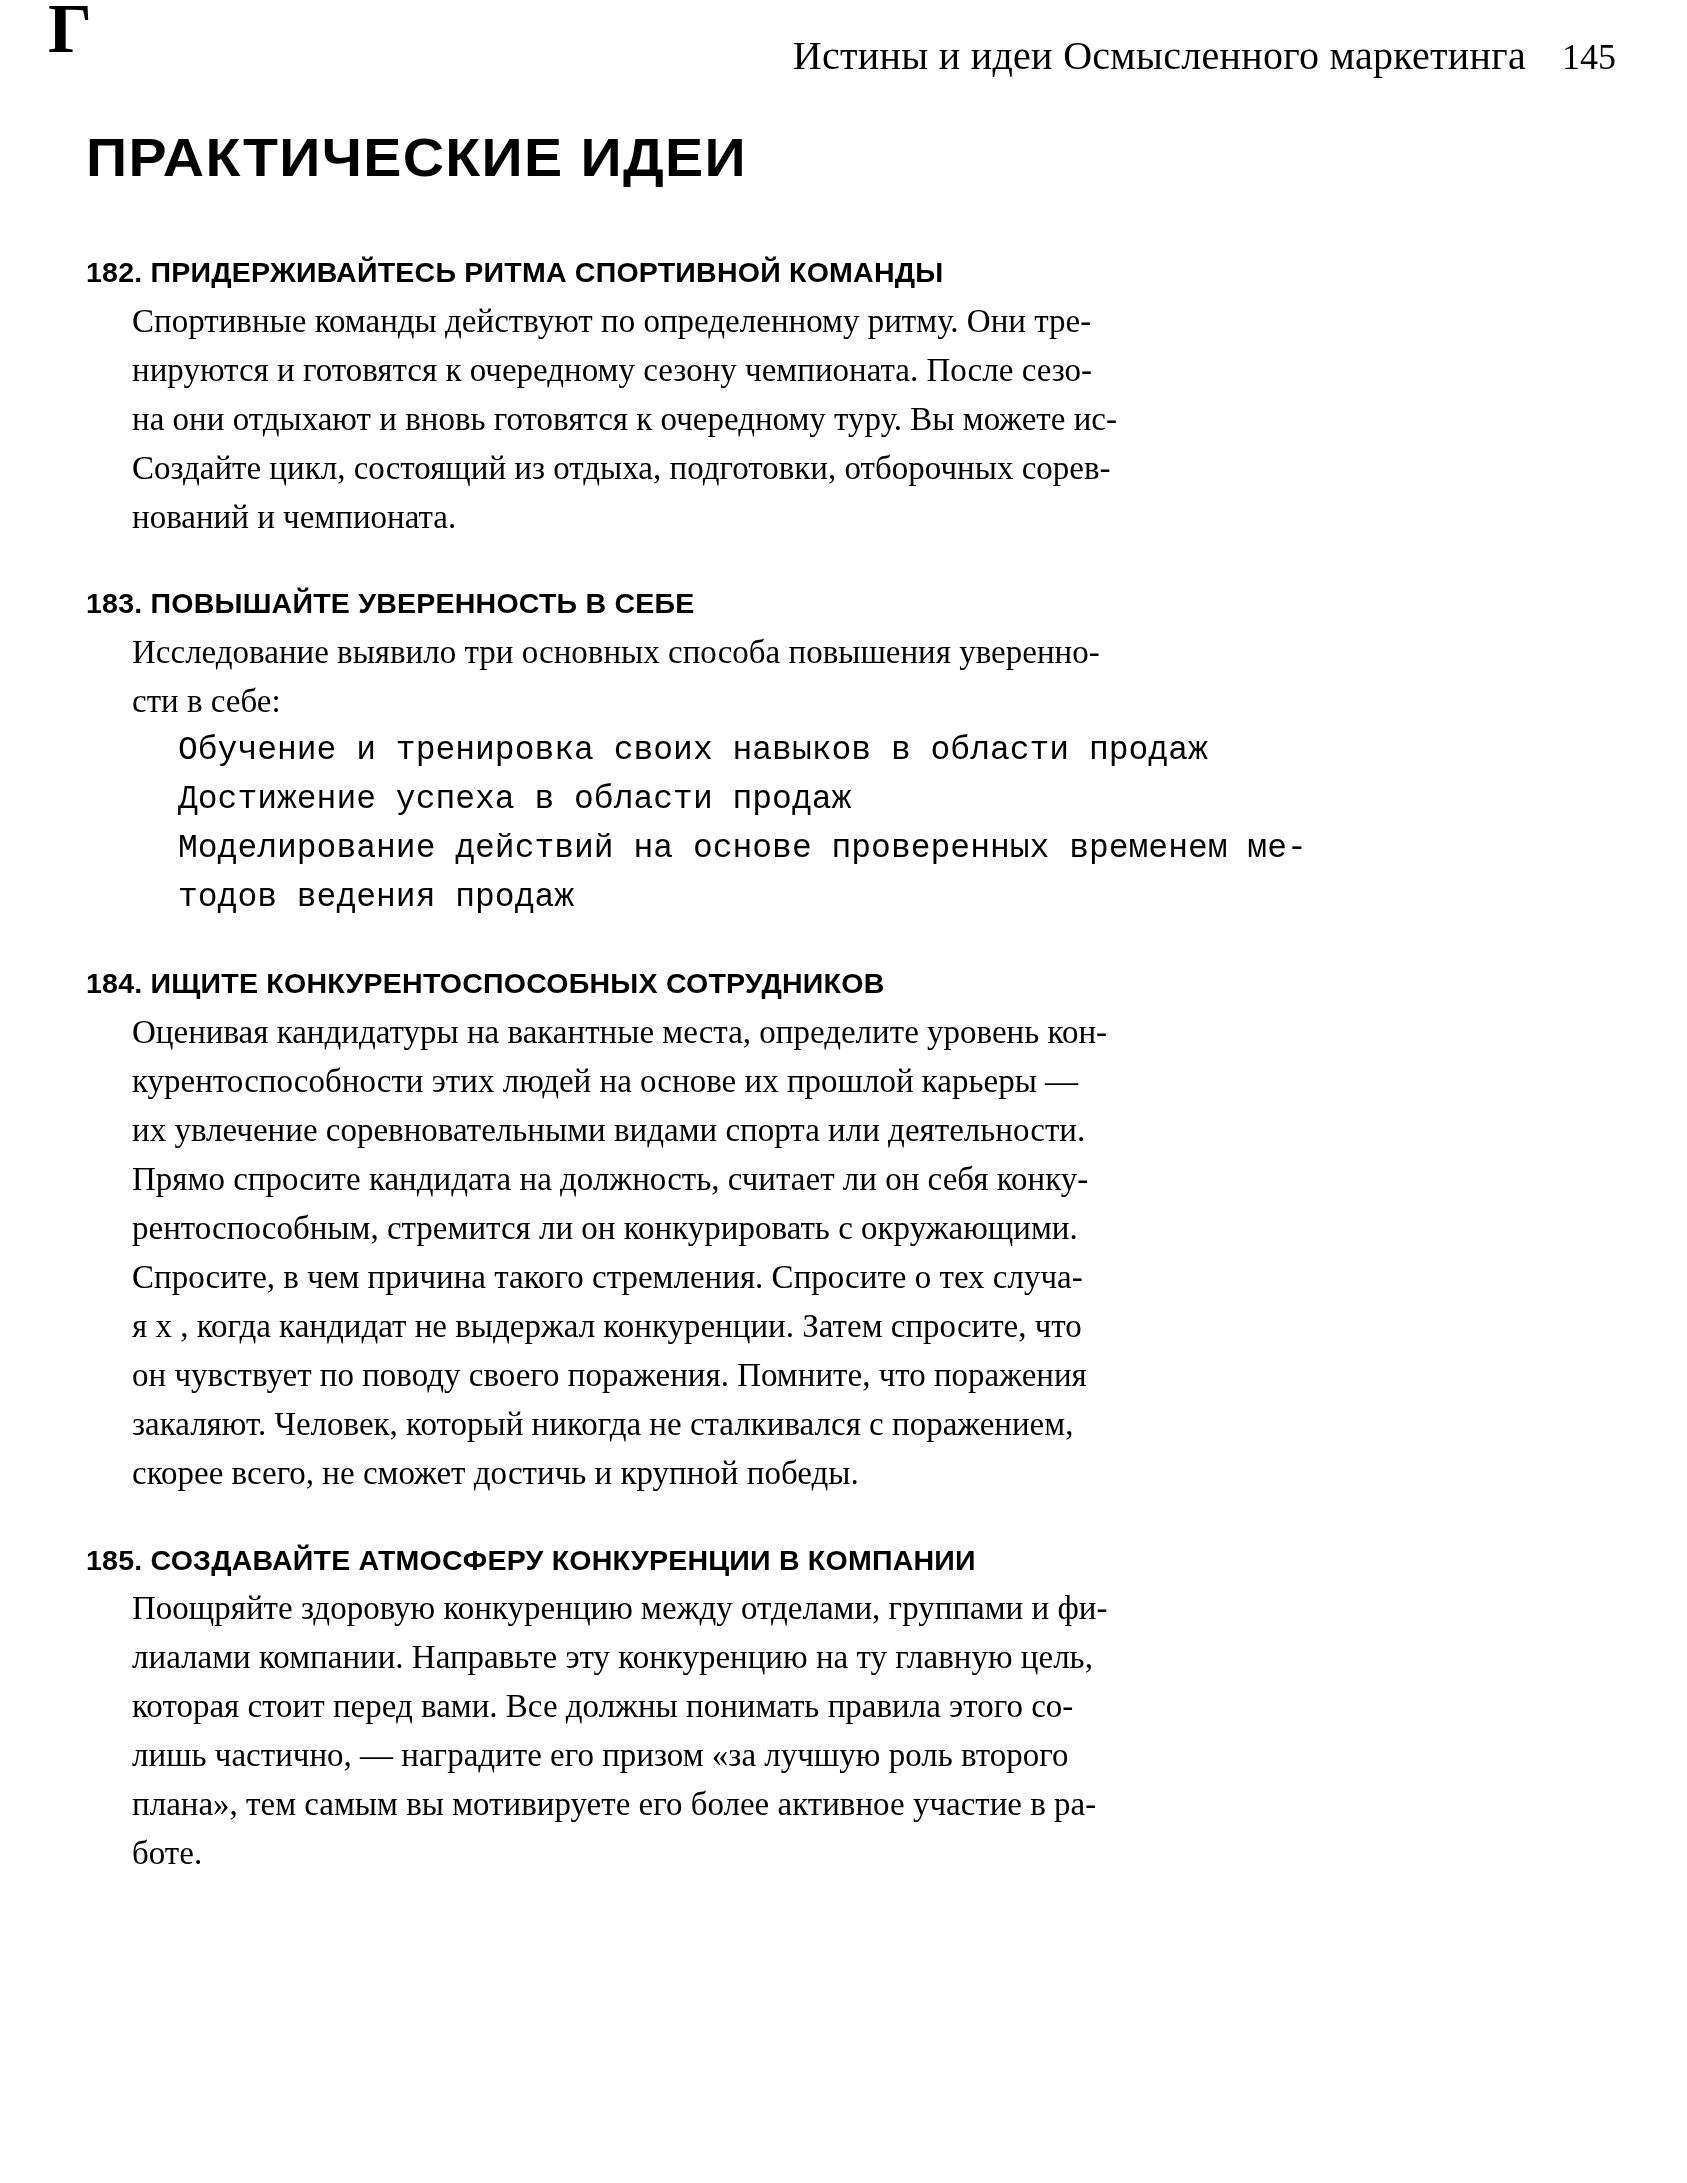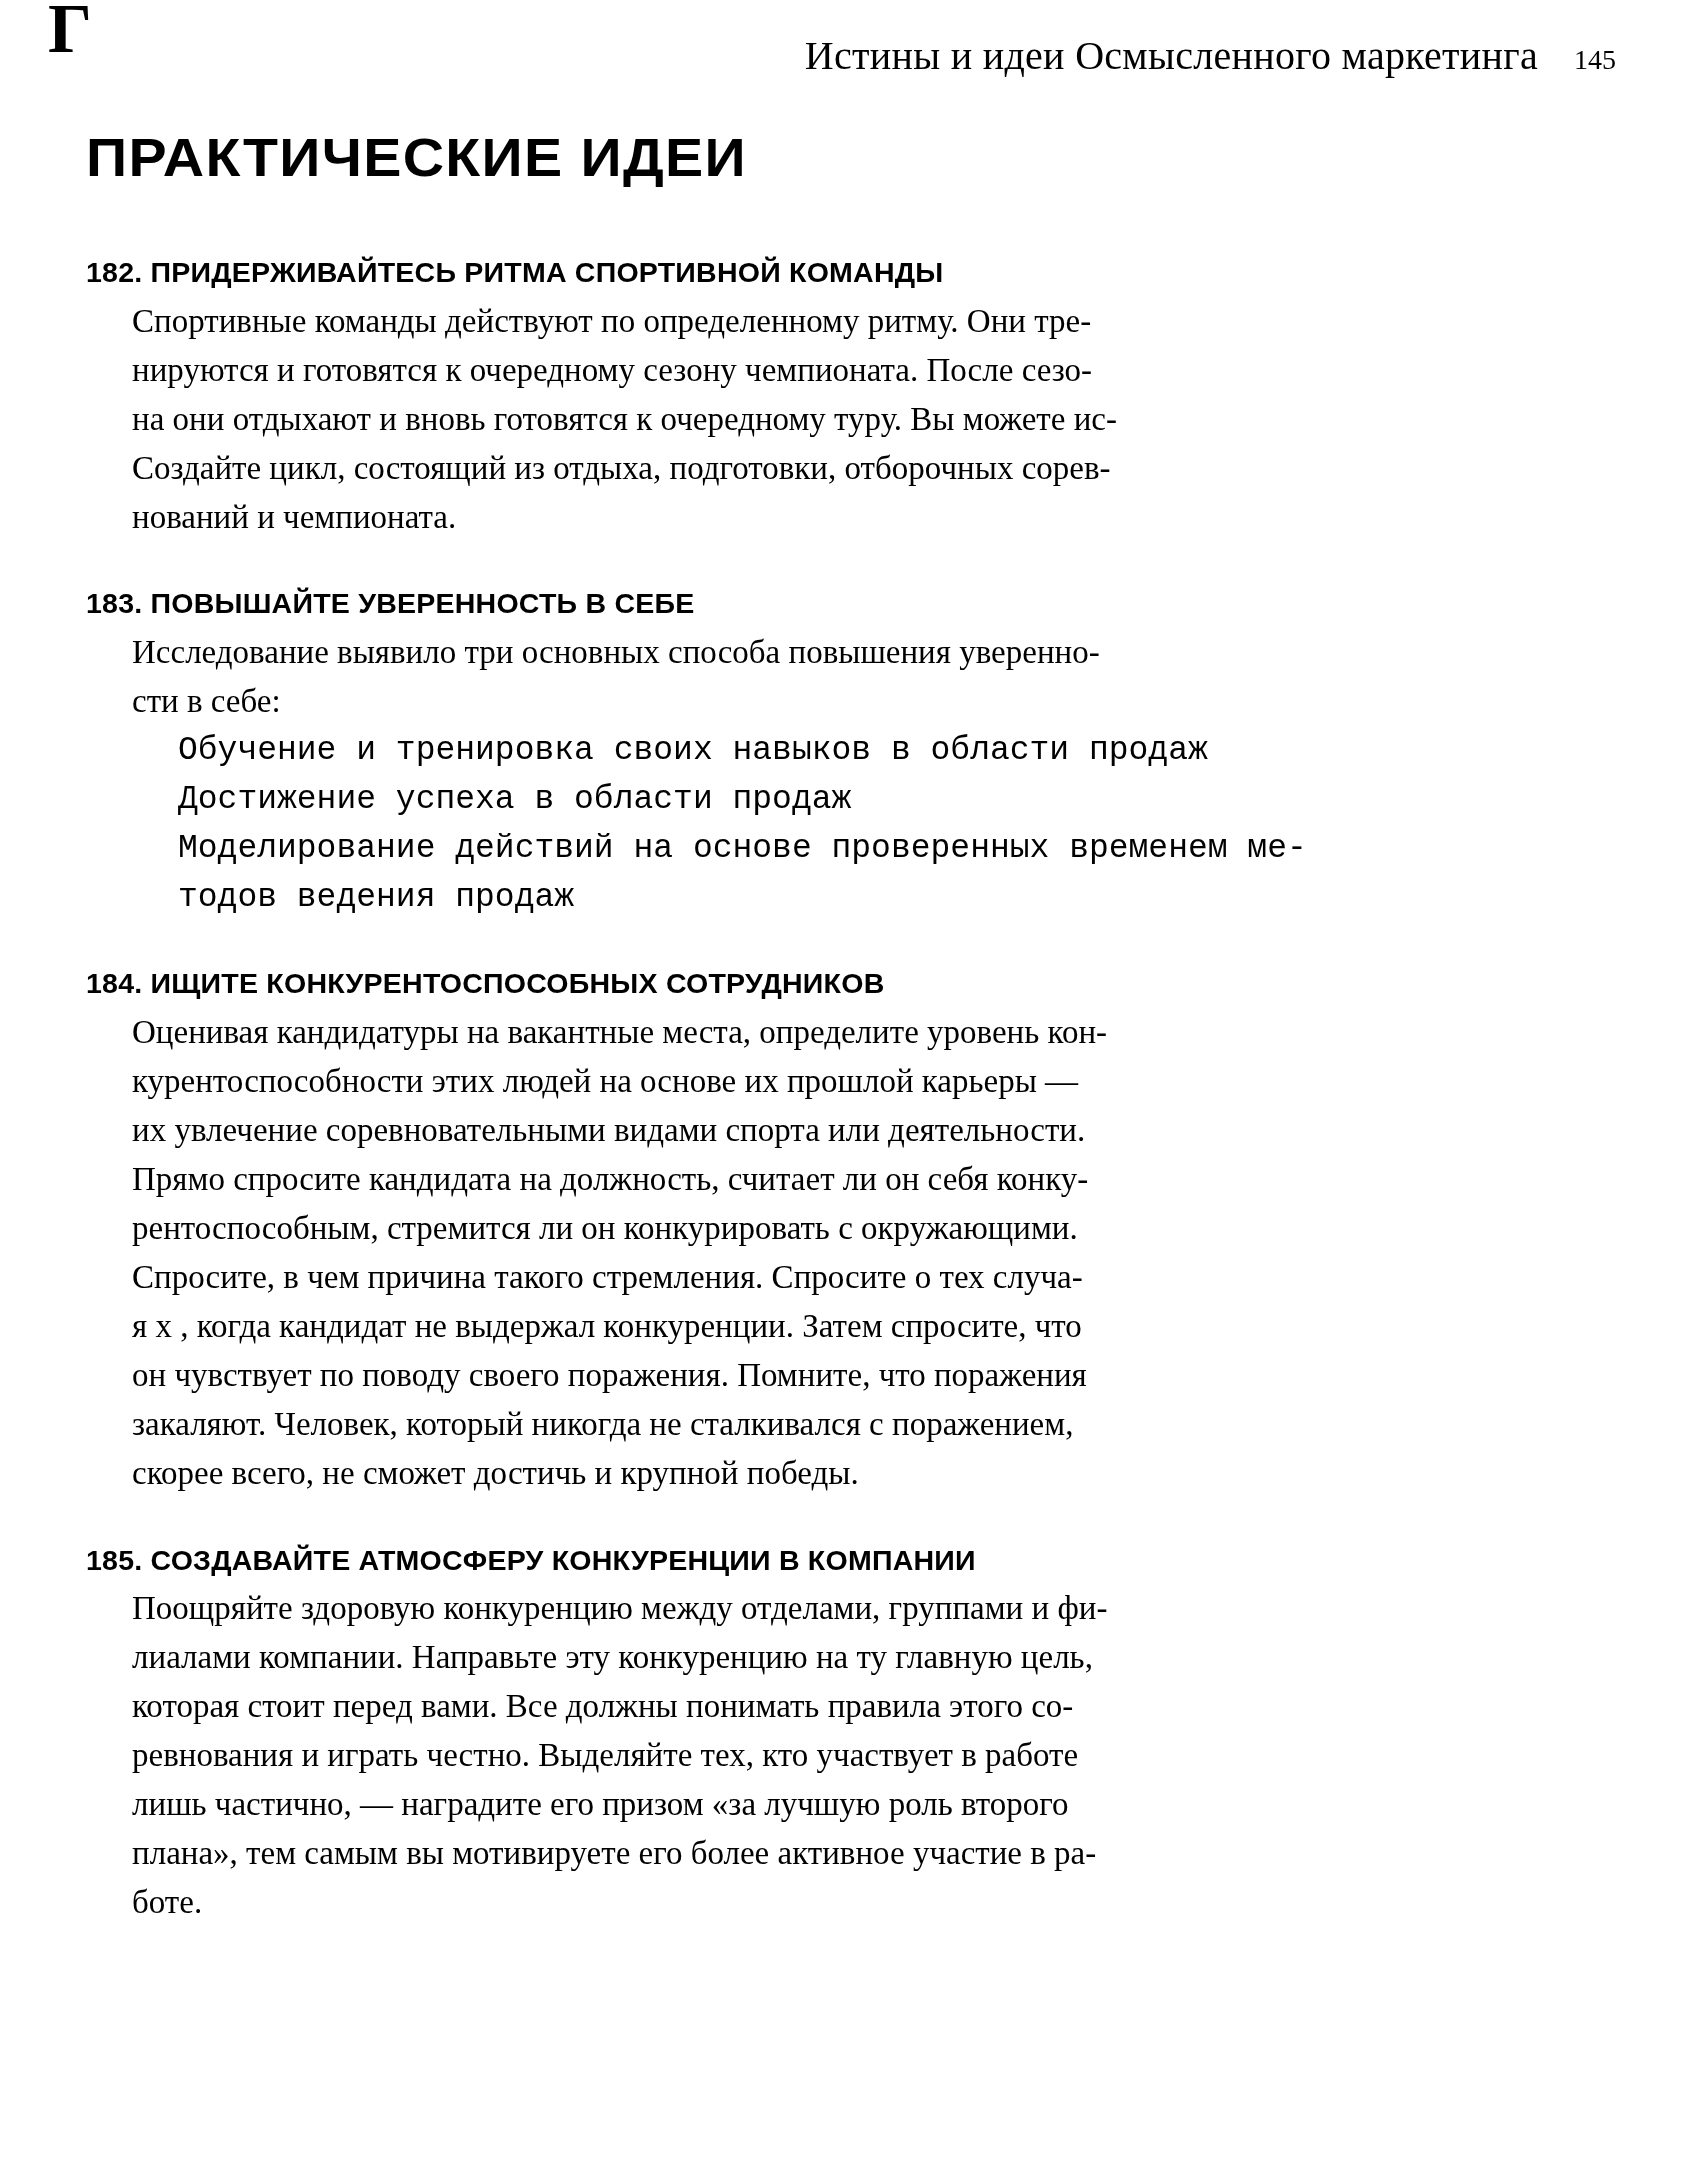--- a/index.html
+++ b/index.html
@@ -49,21 +49,21 @@
     text-align: right;
     white-space: nowrap;
   }
   .head-title {
     font-family: "Liberation Serif", "DejaVu Serif", serif;
     font-size: 40px;
     letter-spacing: 0.3px;
   }
   .head-pageno {
     font-family: "Liberation Serif", "DejaVu Serif", serif;
-    font-size: 28px;
+    font-size: 36px;
     margin-left: 36px;
   }
 
   
   .main-title {
     position: absolute;
     left: 86px;
     top: 130px;
     font-family: "Liberation Sans", "DejaVu Sans", sans-serif;
     font-weight: 700;
@@ -183,21 +183,20 @@
     </div>
 
     <div class="gap-md"></div>
 
     <div class="entry">
       <div class="entry-heading">185. СОЗДАВАЙТЕ АТМОСФЕРУ КОНКУРЕНЦИИ В КОМПАНИИ</div>
       <div class="entry-body">
         <span class="ln">Поощряйте здоровую конкуренцию между отделами, группами и фи-</span>
         <span class="ln">лиалами компании. Направьте эту конкуренцию на ту главную цель,</span>
         <span class="ln">которая стоит перед вами. Все должны понимать правила этого со-</span>
-        <span class="ln">ревнования и играть честно. Выделяйте тех, кто участвует в работе</span>
         <span class="ln">лишь частично, — наградите его призом «за лучшую роль второго</span>
         <span class="ln">плана», тем самым вы мотивируете его более активное участие в ра-</span>
         <span class="ln">боте.</span>
       </div>
     </div>
 
   </div>
 </div>
 
 

